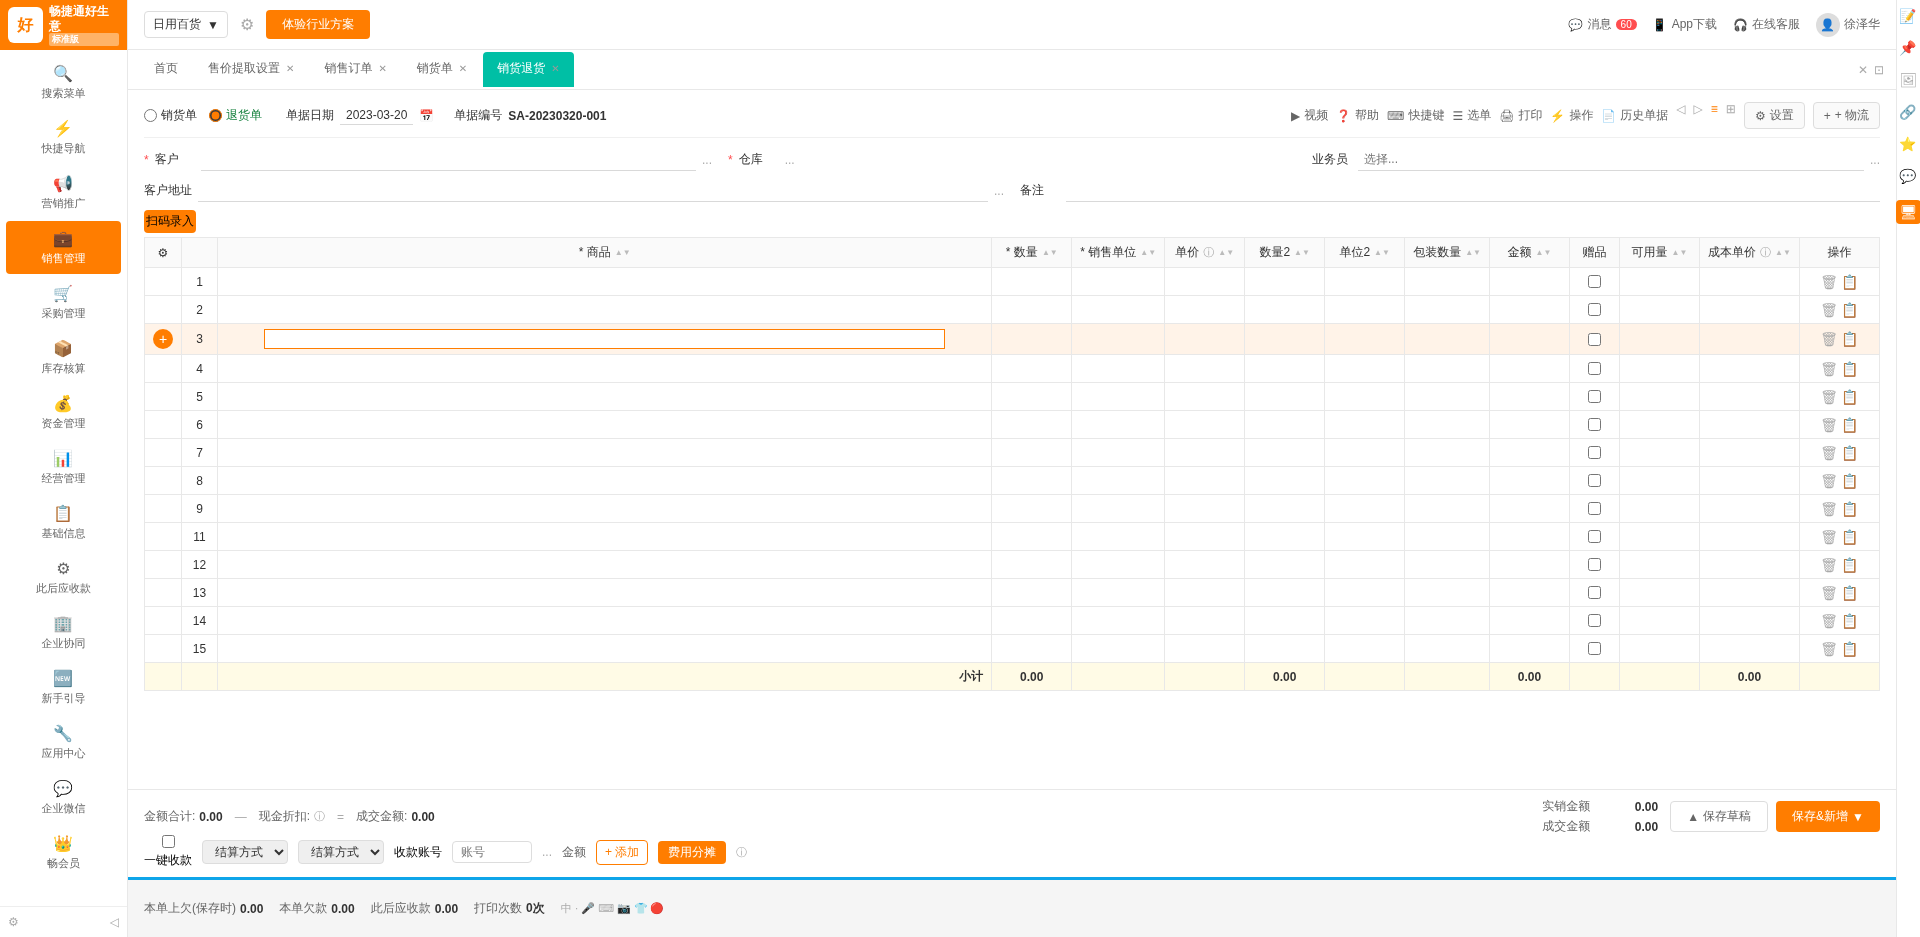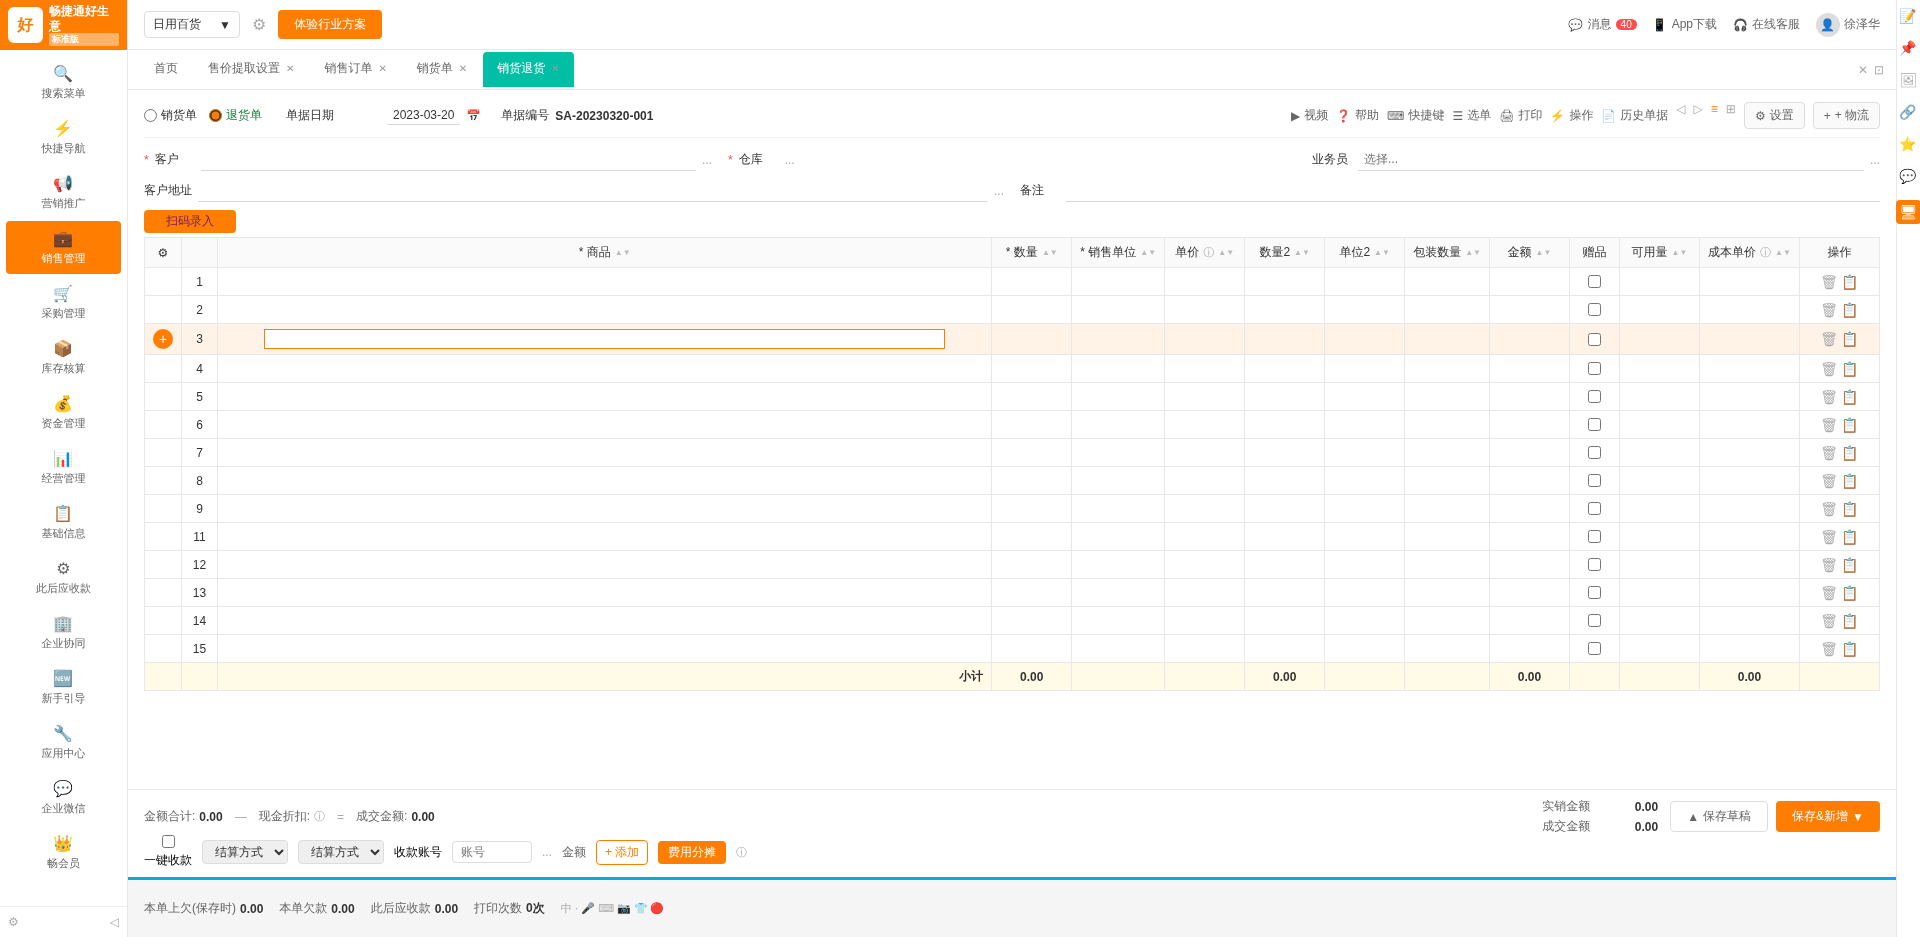--- a/index.html
+++ b/index.html
@@ -17,21 +17,21 @@
     .sidebar-item-icon { font-size: 16px; }
     .sidebar-item-label { font-size: 11px; text-align: center; }
     .sidebar-bottom { padding: 8px; display: flex; justify-content: space-between; border-top: 1px solid #eee; }
 
     
     .main { flex: 1; display: flex; flex-direction: column; overflow: hidden; }
 
     
     .topbar { height: 50px; background: #fff; display: flex; align-items: center; justify-content: space-between; padding: 0 16px; border-bottom: 1px solid #e8e8e8; }
     .topbar-left { display: flex; align-items: center; gap: 12px; }
-    .topbar-select { display: flex; align-items: center; gap: 18px; border: 1px solid #ddd; border-radius: 4px; padding: 4px 8px; cursor: pointer; color: #333; }
+    .topbar-select { display: flex; align-items: center; gap: 6px; border: 1px solid #ddd; border-radius: 4px; padding: 4px 8px; cursor: pointer; color: #333; }
     .topbar-btn { background: #ff7d00; color: #fff; border: none; border-radius: 4px; padding: 6px 16px; cursor: pointer; font-size: 12px; }
     .topbar-right { display: flex; align-items: center; gap: 16px; color: #666; }
     .topbar-right-item { display: flex; align-items: center; gap: 4px; cursor: pointer; }
     .badge { background: #ff4d4f; color: #fff; border-radius: 10px; padding: 0 5px; font-size: 10px; }
 
     
     .tabs { display: flex; align-items: center; background: #fff; border-bottom: 1px solid #e8e8e8; padding: 0 12px; height: 40px; gap: 2px; }
     .tab { padding: 8px 14px; cursor: pointer; color: #666; border-bottom: 2px solid transparent; display: flex; align-items: center; gap: 6px; white-space: nowrap; }
     .tab.active { color: #fff; background: #00bfa5; border-radius: 4px 4px 0 0; border-bottom: 2px solid #00bfa5; }
     .tab-close { color: #999; font-size: 10px; }
@@ -53,21 +53,21 @@
     .fields-row { display: flex; gap: 16px; margin-bottom: 8px; align-items: center; }
     .field-group { display: flex; align-items: center; gap: 6px; flex: 1; }
     .field-label { color: #333; white-space: nowrap; min-width: 40px; }
     .field-required { color: #ff4d4f; }
     .field-input { border: none; border-bottom: 1px solid #d9d9d9; padding: 4px 6px; flex: 1; outline: none; color: #333; background: transparent; }
     .field-dots { color: #aaa; cursor: pointer; }
     .field-side-btn { display: flex; align-items: center; gap: 4px; border: 1px solid #ddd; border-radius: 4px; padding: 4px 10px; cursor: pointer; color: #666; background: #fafafa; }
 
     
     .table-toolbar { display: flex; align-items: center; gap: 8px; margin-bottom: 4px; }
-    .scan-btn { background: #ff7d00; color: #701a75; border: none; border-radius: 4px; padding: 3px 22px; cursor: pointer; font-size: 12px; }
+    .scan-btn { background: #ff7d00; color: #000000; border: none; border-radius: 4px; padding: 3px 2px; cursor: pointer; font-size: 12px; }
 
     .data-table { width: 100%; border-collapse: collapse; font-size: 12px; }
     .data-table th { background: #fafafa; border: 1px solid #e8e8e8; padding: 6px 8px; text-align: center; color: #333; font-weight: normal; white-space: nowrap; }
     .data-table td { border: 1px solid #e8e8e8; padding: 5px 8px; text-align: center; color: #333; height: 28px; }
     .data-table .row-active td { background: #fff3e8; }
     .th-sortable { cursor: pointer; display: flex; align-items: center; justify-content: center; gap: 4px; }
     .col-settings { width: 36px; }
     .col-product { min-width: 160px; }
     .col-qty { width: 80px; }
     .col-unit { width: 80px; }
@@ -210,21 +210,21 @@
         <span>日用百货</span>
         <span>▼</span>
       </div>
       <span style="color:#aaa;cursor:pointer;font-size:16px;">⚙</span>
       <button class="topbar-btn">体验行业方案</button>
     </div>
     <div class="topbar-right">
       <div class="topbar-right-item">
         <span>💬</span>
         <span>消息</span>
-        <span class="badge">40</span>
+        <span class="badge">60</span>
       </div>
       <div class="topbar-right-item">
         <span>📱</span>
         <span>App下载</span>
       </div>
       <div class="topbar-right-item">
         <span>🎧</span>
         <span>在线客服</span>
       </div>
       <div class="topbar-right-item">
@@ -270,21 +270,21 @@
             <span>销货单</span>
           </label>
           <label class="radio-item">
             <input type="radio" name="doctype" checked="" style="">
             <span style="color:#15803d;text-align:right;">退货单</span>
           </label>
         </div>
         <div class="form-meta">
           <div class="form-meta-item">
             <span>单据日期</span>
-            <span style="color:#333;border-bottom:1px solid #d9d9d9;padding:2px 6px;cursor:pointer;margin-left:47px;">2023-03-20</span>
+            <span style="color:#333;border-bottom:1px solid #d9d9d9;padding:2px 6px;cursor:pointer;">2023-03-20</span>
             <span style="color:#aaa;cursor:pointer;">📅</span>
           </div>
           <div class="form-meta-item">
             <span>单据编号</span>
             <span style="color:#333;font-weight:bold;">SA-20230320-001</span>
           </div>
         </div>
         <div class="form-actions">
           <span class="form-action-btn">
             <span>▶</span>

